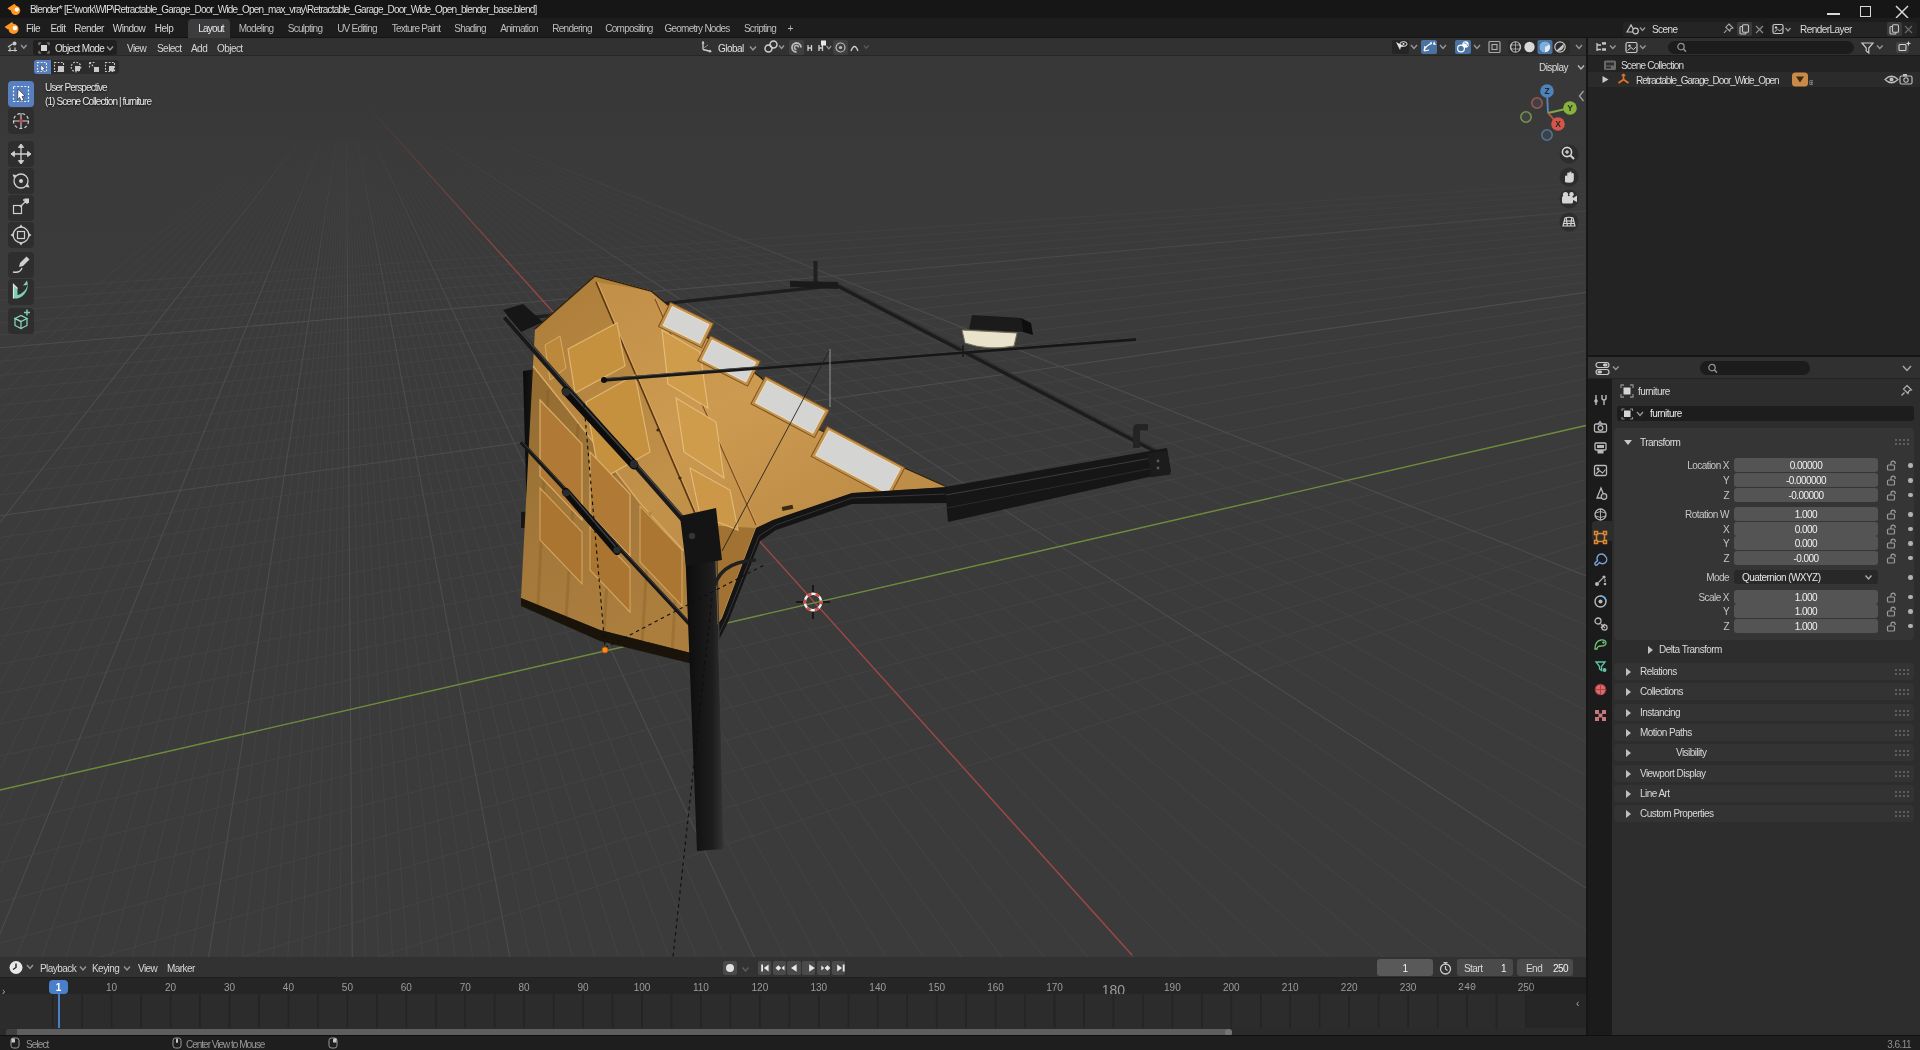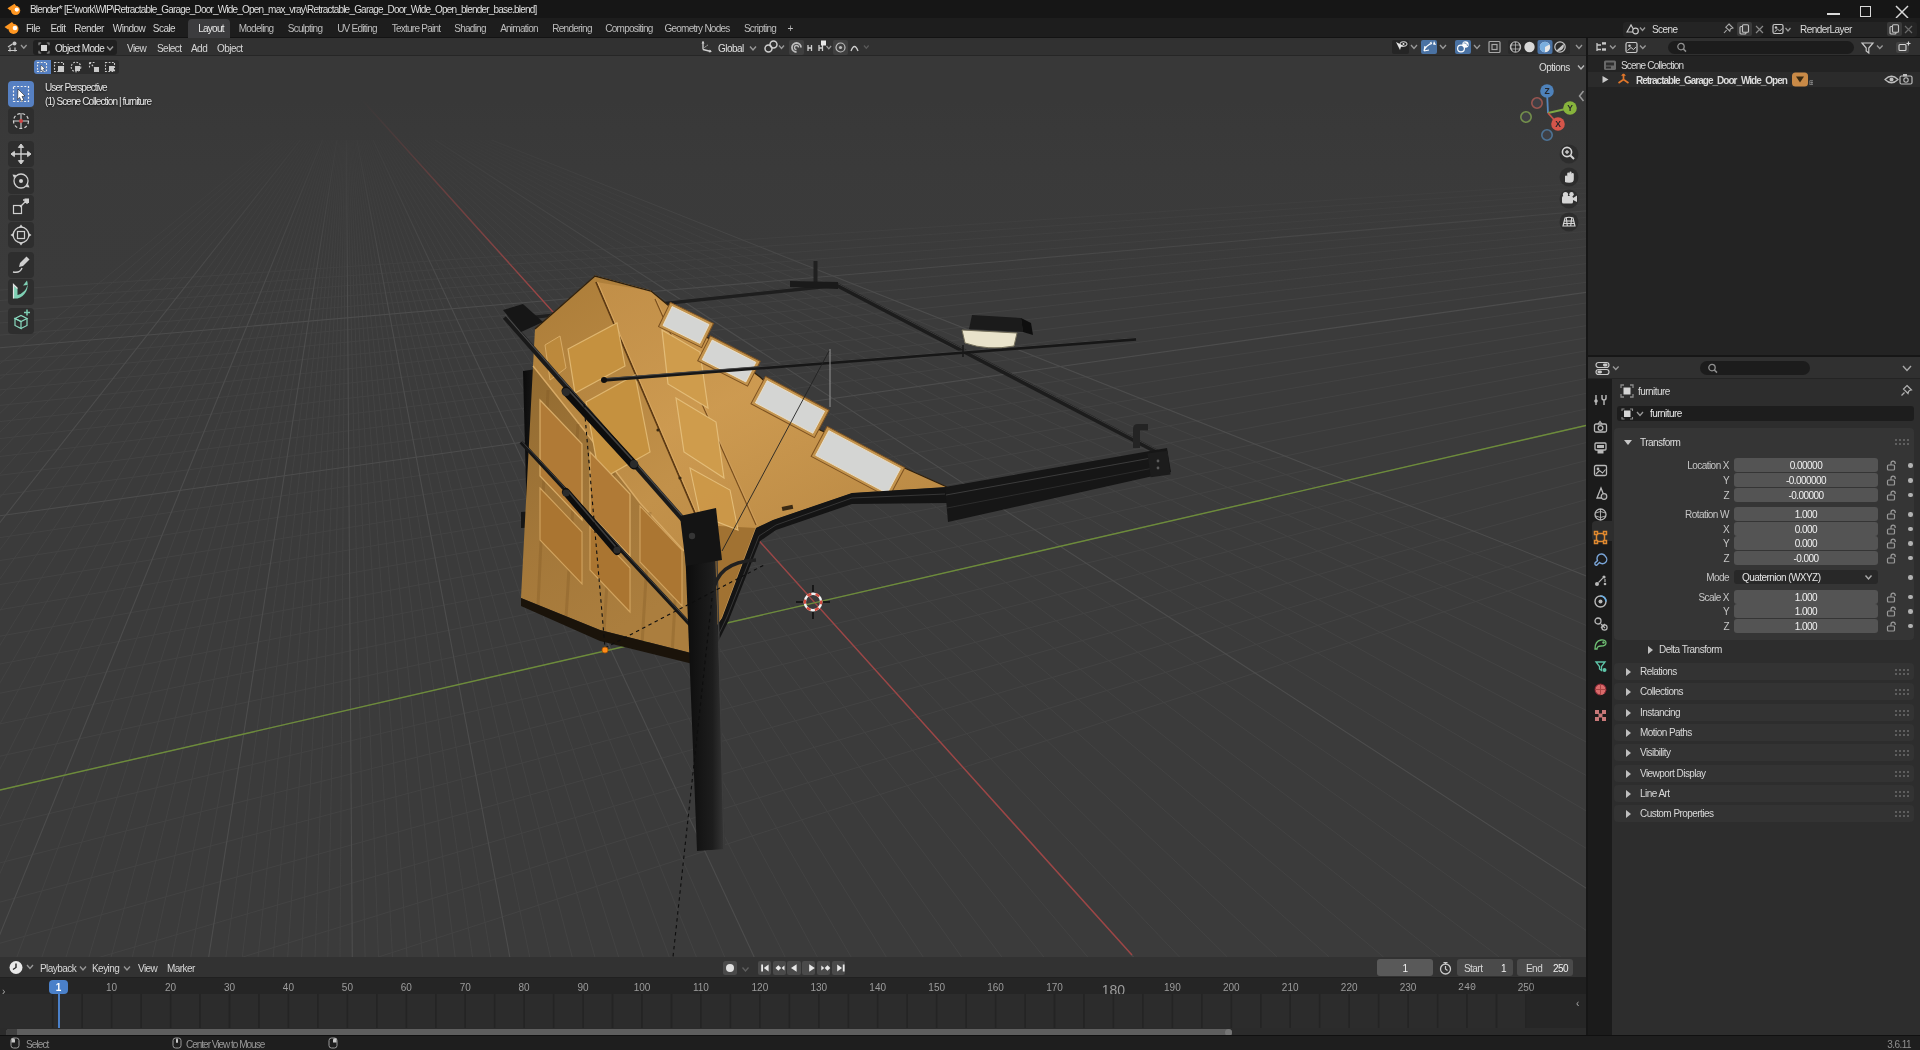--- a/index.html
+++ b/index.html
@@ -331,21 +331,21 @@
 <div class="abs" style="left:0;top:18px;width:1920px;height:20px;background:#1d1d1d;border-bottom:1px solid #131313;"></div>
 <svg class="abs" style="left:4px;top:21px" width="17" height="14" viewBox="0 0 17 14">
 <circle cx="9.5" cy="8" r="5" fill="#ff9722"></circle>
     <circle cx="11" cy="7" r="2.3" fill="#fff"></circle>
 <path d="M0.5,6 L8,1 L10.5,4 L4,8.5 Z" fill="#ff9722"></path>
   </svg>
 <div class="t" style="left:33px;top:23px;transform:translateX(-50%);">File</div>
 <div class="t" style="left:58px;top:23px;transform:translateX(-50%);">Edit</div>
 <div class="t" style="left:89px;top:23px;transform:translateX(-50%);">Render</div>
 <div class="t" style="left:129px;top:23px;transform:translateX(-50%);">Window</div>
-<div class="t" style="left:164px;top:23px;transform:translateX(-50%);">Scale</div>
+<div class="t" style="left:164px;top:23px;transform:translateX(-50%);">Help</div>
 <div class="abs" style="left:188px;top:19px;width:42px;height:19px;background:#3c3c3e;border-radius:4px 4px 0 0;"></div>
 <div class="t" style="left:211px;top:23px;color:#e8e8e8;letter-spacing:-0.75px;transform:translateX(-50%);">Layout</div>
 <div class="t" style="left:256px;top:23px;color:#bdbdbd;letter-spacing:-0.75px;transform:translateX(-50%);">Modeling</div>
 <div class="t" style="left:305px;top:23px;color:#bdbdbd;letter-spacing:-0.75px;transform:translateX(-50%);">Sculpting</div>
 <div class="t" style="left:357px;top:23px;color:#bdbdbd;letter-spacing:-0.75px;transform:translateX(-50%);">UV Editing</div>
 <div class="t" style="left:416px;top:23px;color:#bdbdbd;letter-spacing:-0.75px;transform:translateX(-50%);">Texture Paint</div>
 <div class="t" style="left:470px;top:23px;color:#bdbdbd;letter-spacing:-0.75px;transform:translateX(-50%);">Shading</div>
 <div class="t" style="left:519px;top:23px;color:#bdbdbd;letter-spacing:-0.75px;transform:translateX(-50%);">Animation</div>
 <div class="t" style="left:572px;top:23px;color:#bdbdbd;letter-spacing:-0.75px;transform:translateX(-50%);">Rendering</div>
 <div class="t" style="left:629px;top:23px;color:#bdbdbd;letter-spacing:-0.75px;transform:translateX(-50%);">Compositing</div>
@@ -494,21 +494,21 @@
 <path d="M55.5,2.5 l6,0 M55.5,2.5 l0,6 M55.5,2.5 l8,8" stroke-dasharray="1.8,1.4"></path>
     </g>
 <rect x="60" y="7" width="5" height="5" fill="#c9c9c9"></rect>
 <g stroke="#c9c9c9" stroke-dasharray="1.8,1.4" fill="none" stroke-width="1.1">
 <rect x="71.5" y="2.5" width="9" height="9"></rect>
     </g>
 <rect x="75" y="6" width="5" height="5" fill="#c9c9c9"></rect>
 </svg>
 <div class="t" style="left:45px;top:82px;color:#e6e6e6;letter-spacing:-0.9px;text-shadow:0 1px 2px rgba(0,0,0,0.7);">User Perspective</div>
 <div class="t" style="left:45px;top:96px;color:#e6e6e6;letter-spacing:-0.9px;text-shadow:0 1px 2px rgba(0,0,0,0.7);">(1) Scene Collection | furniture</div>
-<div class="t" style="left:1539px;top:62px;color:#dcdcdc;">Options</div>
+<div class="t" style="left:1539px;top:62px;color:#dcdcdc;">Display</div>
 <svg class="abs" style="left:1577px;top:64px" width="8" height="7" viewBox="0 0 8 7">
     <path d="M1,1.5 l3,3.5 3,-3.5" fill="none" stroke="#bbb" stroke-width="1.3"></path>
   </svg>
 <svg class="abs" style="left:1578px;top:90px" width="7" height="12" viewBox="0 0 7 12">
     <path d="M5.5,1 L1.5,6 L5.5,11" fill="none" stroke="#9a9a9a" stroke-width="1.5"></path>
   </svg>
 <div class="abs" style="left:8px;top:81px;width:26px;height:26px;background:#5680c2;border-radius:4px;"></div>
 <div class="abs" style="left:8px;top:108px;width:26px;height:26px;background:#2e2e2e;border-radius:4px;"></div>
 <div class="abs" style="left:8px;top:141px;width:26px;height:26px;background:#2e2e2e;border-radius:4px;"></div>
 <div class="abs" style="left:8px;top:168px;width:26px;height:26px;background:#2e2e2e;border-radius:4px;"></div>
@@ -597,21 +597,21 @@
 <div class="abs" style="left:1588px;top:72px;width:332px;height:15px;background:#2b2b2b;"></div>
 <svg class="abs" style="left:1601px;top:75px" width="9" height="9" viewBox="0 0 9 9">
     <path d="M1.5,1 L7.5,4.5 L1.5,8 Z" fill="#c9c9c9"></path>
   </svg>
 <svg class="abs" style="left:1617px;top:73px" width="13" height="13" viewBox="0 0 13 13">
 <g stroke="#e0762a" stroke-width="1.7" fill="none">
 <path d="M6.5,6.5 L6.5,1 M6.5,6.5 L1.5,10 M6.5,6.5 L11.5,10"></path>
     </g>
 <path d="M6.5,1 l1.8,1.8 M6.5,1 l-1.8,1.8" stroke="#e0762a" stroke-width="1.2"></path>
   </svg>
-<div class="t" style="left:1636px;top:75px;color:#dadada;letter-spacing:-1px;font-weight:bold;">Retractable_Garage_Door_Wide_Open</div>
+<div class="t" style="left:1636px;top:75px;color:#dadada;letter-spacing:-1px;">Retractable_Garage_Door_Wide_Open</div>
 <svg class="abs" style="left:1791px;top:72px" width="22" height="15" viewBox="0 0 22 15">
 <rect x="1" y="0.5" width="16" height="14" rx="3.5" fill="#c98a47"></rect>
 <path d="M5,4.5 h8 l-4,6 Z" fill="#3a2a12"></path>
 <text x="18" y="13" font-size="7" fill="#aaa">⊞</text>
   </svg>
 <svg class="abs" style="left:1884px;top:74px" width="15" height="11" viewBox="0 0 15 11">
 <path d="M1,5.5 Q7.5,-1 14,5.5 Q7.5,12 1,5.5 Z" fill="none" stroke="#bdbdbd" stroke-width="1.2"></path>
 <circle cx="7.5" cy="5.5" r="2" fill="#bdbdbd"></circle>
   </svg>
 <svg class="abs" style="left:1899px;top:73px" width="14" height="12" viewBox="0 0 14 12">
@@ -898,21 +898,21 @@
     <circle cx="14" cy="2" r="1" fill="#6e6e6e"></circle>
     <circle cx="2" cy="6" r="1" fill="#6e6e6e"></circle>
     <circle cx="6" cy="6" r="1" fill="#6e6e6e"></circle>
     <circle cx="10" cy="6" r="1" fill="#6e6e6e"></circle>
     <circle cx="14" cy="6" r="1" fill="#6e6e6e"></circle>
   </svg>
 <div class="abs" style="left:1614px;top:744.1999999999998px;width:300px;height:17px;background:#333333;border-radius:4px;"></div>
 <svg class="abs" style="left:1624px;top:748.1999999999998px" width="8" height="10" viewBox="0 0 8 10">
     <path d="M2,1 L7,5 L2,9" fill="#c0c0c0"></path>
   </svg>
-<div class="t" style="left:1640px;top:747.1999999999998px;color:#d8d8d8;">Visibility</div>
+<div class="t" style="left:1676px;top:747.1999999999998px;color:#d8d8d8;">Visibility</div>
 <svg class="abs" style="left:1894px;top:749.1999999999998px" width="16" height="8" viewBox="0 0 16 8">
     <circle cx="2" cy="2" r="1" fill="#6e6e6e"></circle>
     <circle cx="6" cy="2" r="1" fill="#6e6e6e"></circle>
     <circle cx="10" cy="2" r="1" fill="#6e6e6e"></circle>
     <circle cx="14" cy="2" r="1" fill="#6e6e6e"></circle>
     <circle cx="2" cy="6" r="1" fill="#6e6e6e"></circle>
     <circle cx="6" cy="6" r="1" fill="#6e6e6e"></circle>
     <circle cx="10" cy="6" r="1" fill="#6e6e6e"></circle>
     <circle cx="14" cy="6" r="1" fill="#6e6e6e"></circle>
   </svg>

